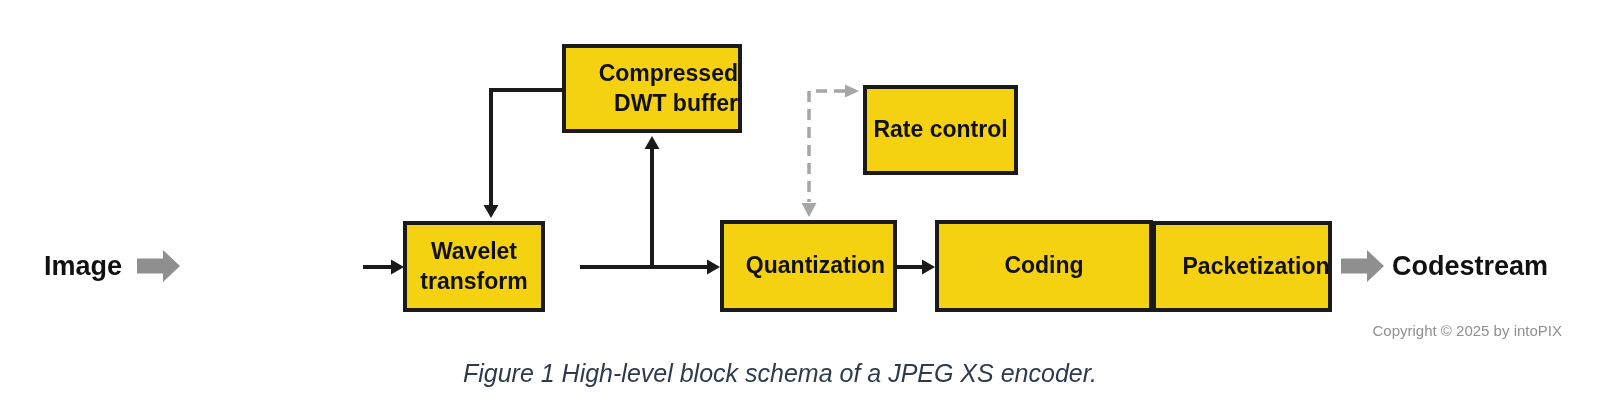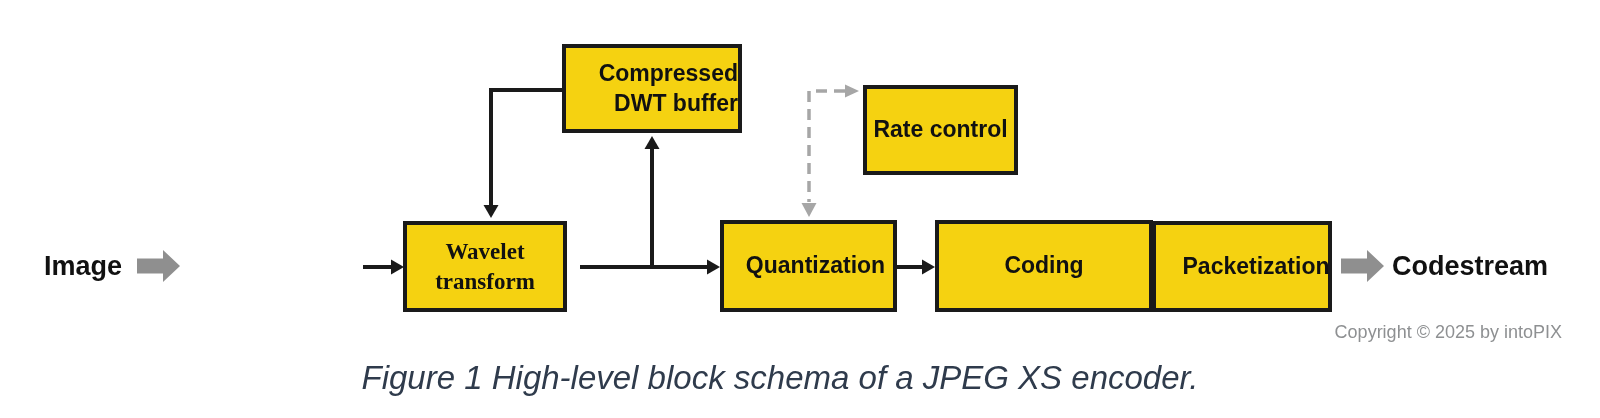--- a/index.html
+++ b/index.html
@@ -26,52 +26,52 @@
     align-items: center;
     justify-content: center;
     text-align: center;
     font-weight: bold;
     font-size: 23px;
     line-height: 1.28;
     color: #111111;
   }
   .box span { display: block; }
   .b-pre  { left: 185px;  top: 221px; width: 178px; height: 91px; }
-  .b-wav  { left: 403px;  top: 221px; width: 164px; height: 91px; font-family: Liberation Serif, serif; }
+  .b-wav  { left: 403px;  top: 221px; width: 142px; height: 91px; }
   .b-buf  { left: 562px;  top: 44px;  width: 180px; height: 89px; align-items: flex-end; }
   .b-rate { left: 863px;  top: 45px;  width: 155px; height: 90px; margin-top: 40px; }
   .b-qua  { left: 720px;  top: 220px; width: 177px; height: 92px; padding-left: 14px; }
   .b-cod  { left: 935px;  top: 220px; width: 218px; height: 92px; }
   .b-pak  { left: 1152px; top: 221px; width: 180px; height: 91px; padding-left: 28px; }
   .io-label {
     position: absolute;
     font-weight: bold;
     font-size: 27px;
     color: #111111;
     line-height: 32px;
     white-space: nowrap;
   }
   .io-in  { left: 44px;   top: 250px; }
   .io-out { left: 1392px; top: 250px; }
   .copyright {
     position: absolute;
     top: 322px;
     right: 38px;
-    font-size: 18px;
+    font-size: 15px;
     color: #8E9092;
     white-space: nowrap;
   }
   .caption {
     position: absolute;
     top: 359px;
     left: 0;
     width: 1560px;
     text-align: center;
     font-style: italic;
-    font-size: 33px;
+    font-size: 25px;
     color: #2F3B4C;
   }
 </style>
 </head>
 <body>
 
 <div class="canvas">
 
   <svg class="connectors" viewBox="0 0 1600 418" xmlns="http://www.w3.org/2000/svg">
 

